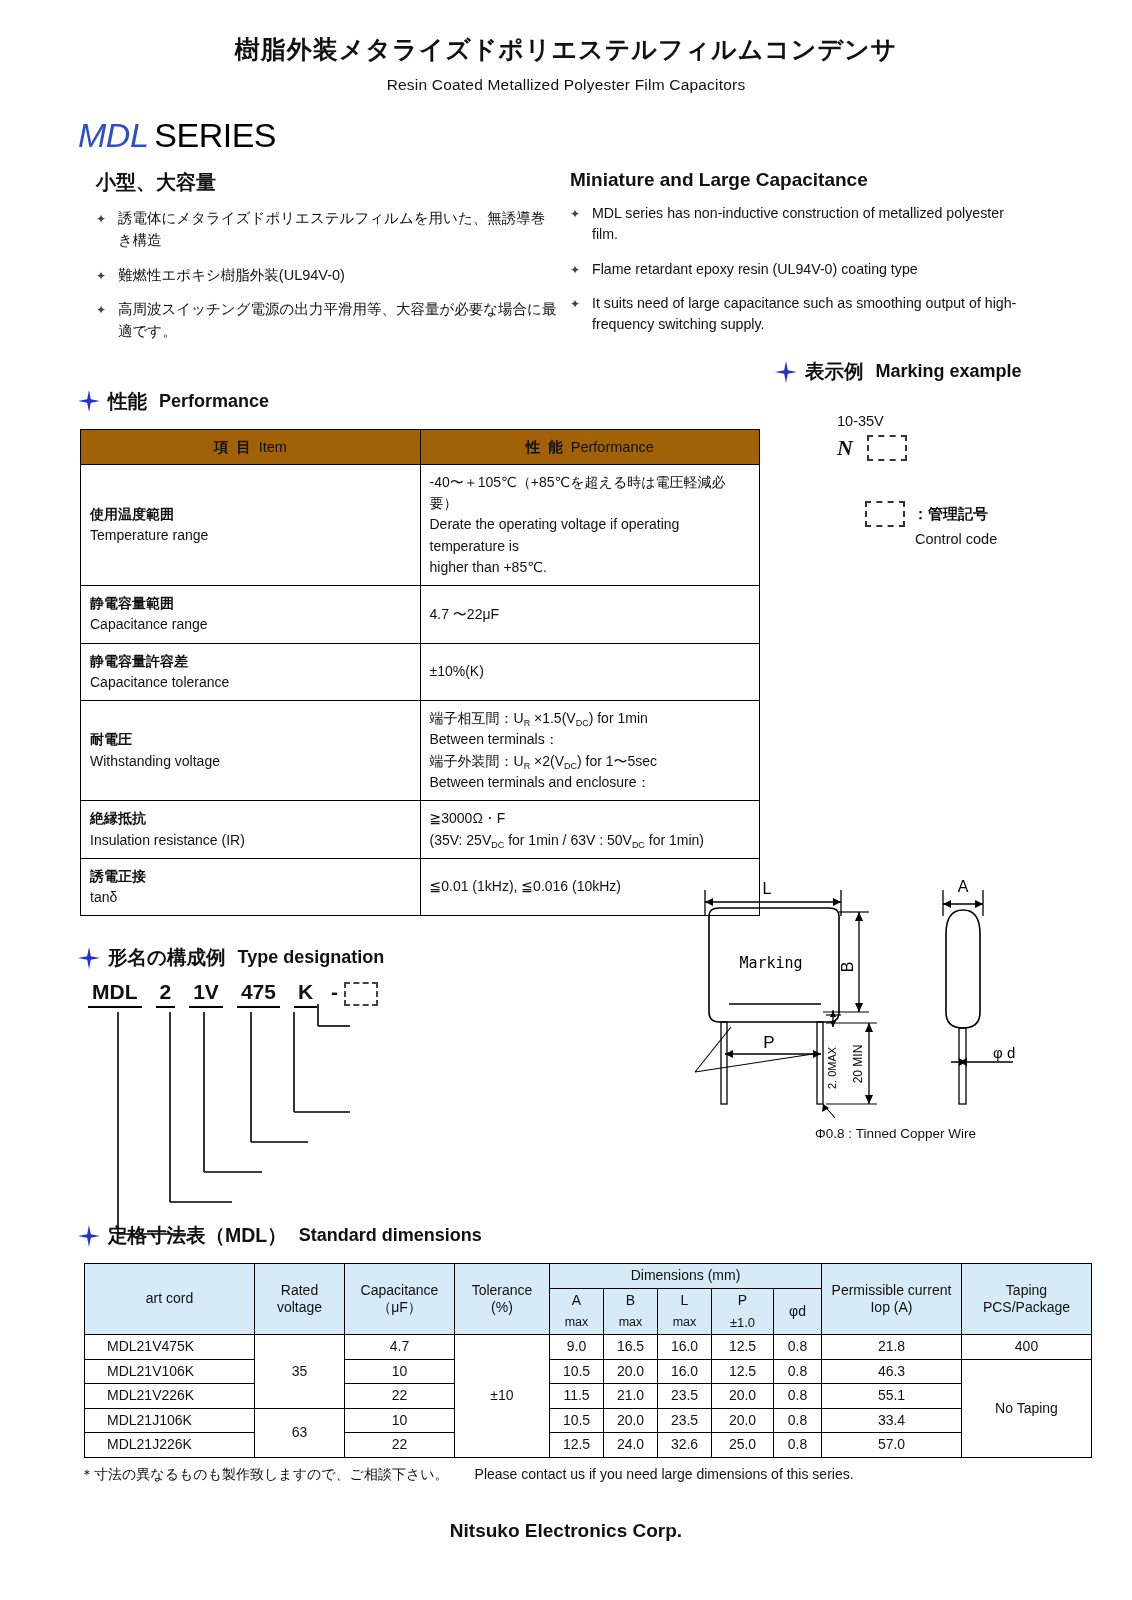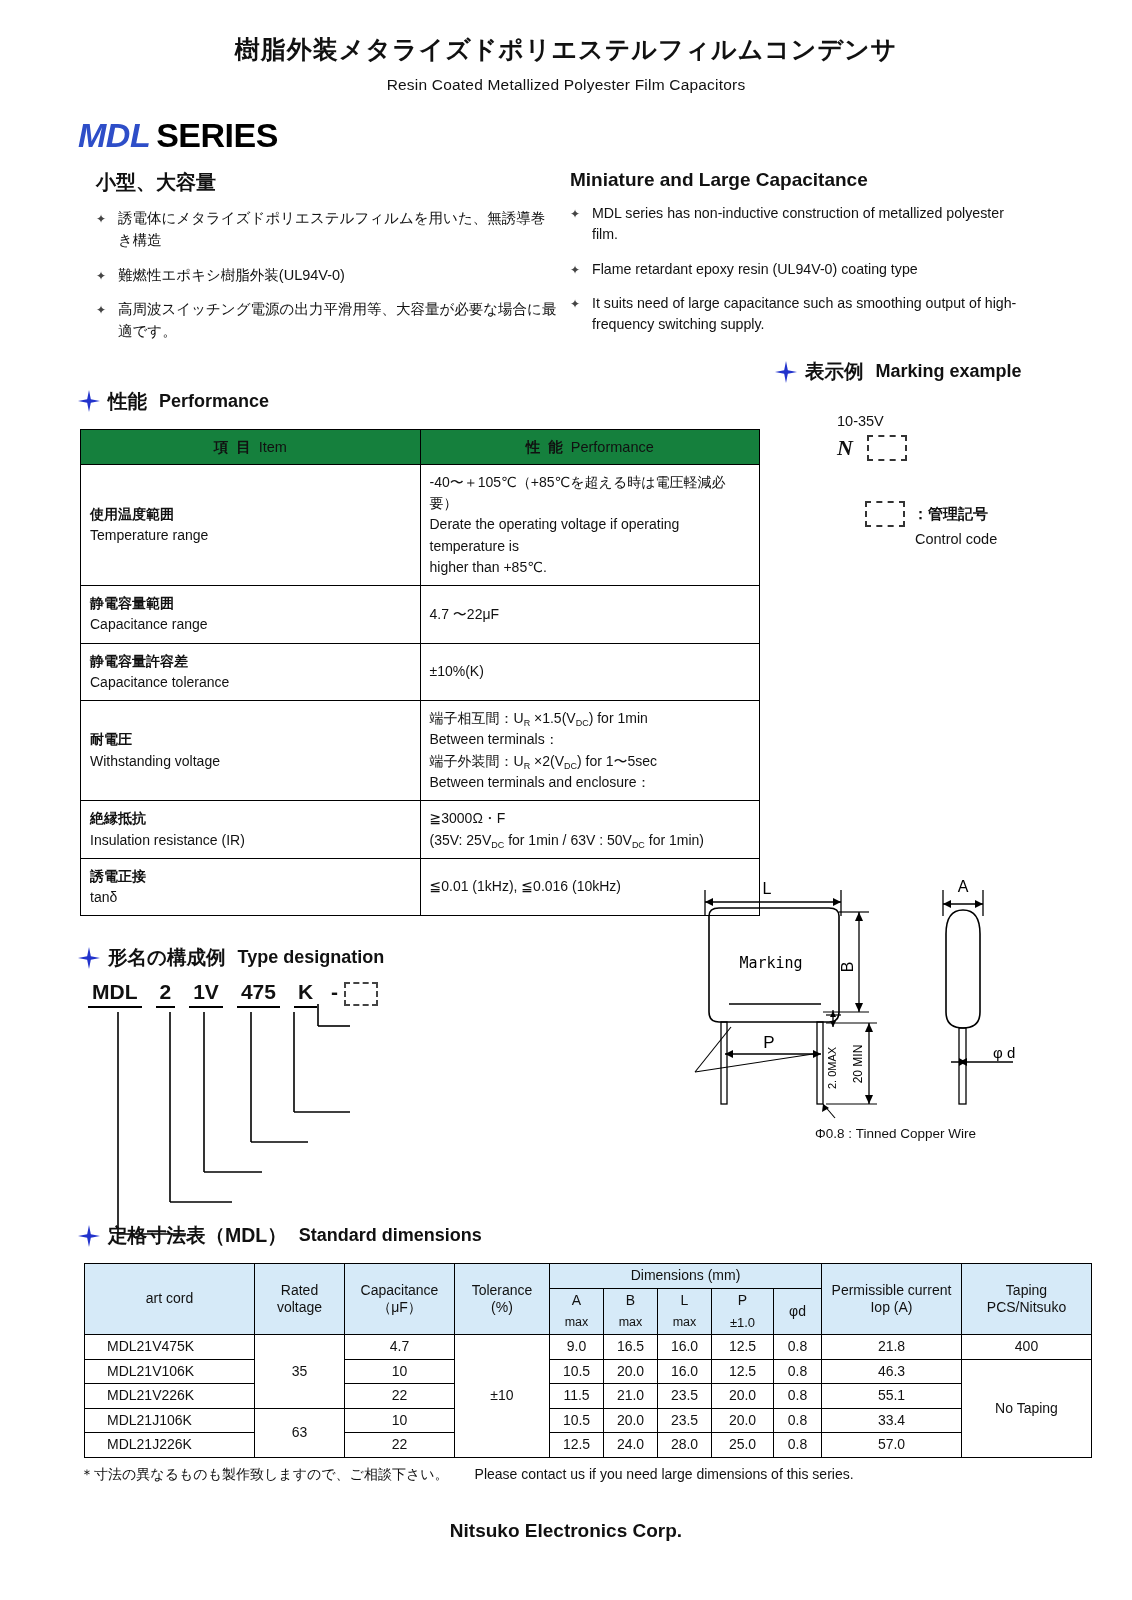--- a/index.html
+++ b/index.html
@@ -23,21 +23,21 @@
   }
   .doc-title-en {
     text-align: center;
     font-size: 15.5px;
     margin-top: 10px;
     letter-spacing: .2px;
   }
   .series-line {
     margin: 22px 0 0 78px;
     font-size: 34px;
-    font-weight: bold;
+    font-weight: normal;
     letter-spacing: -0.5px;
   }
   .series-mdl { color: #2e4ec8; font-style: italic; font-family: "Liberation Sans", sans-serif; }
   .series-word { color: #000; padding-left: 6px; }
 
   
   .intro { display: flex; margin-top: 14px; }
   .intro-col-l { width: 560px; padding-left: 96px; }
   .intro-col-r { width: 470px; padding-left: 10px; }
   .intro h3 {
@@ -79,21 +79,21 @@
     table-layout: fixed;
   }
   table.perf th, table.perf td {
     border: 1px solid #000;
     padding: 7px 9px;
     font-size: 14px;
     vertical-align: middle;
     line-height: 1.52;
   }
   table.perf th {
-    background: #15803d;
+    background: #a16207;
     text-align: center;
     font-weight: normal;
     padding: 6px;
     font-size: 14.5px;
   }
   table.perf th .jp { font-weight: bold; letter-spacing: 2px;}
   table.perf th .en { padding-left: 6px; }
   table.perf td.item { width: 242px; }
   .jp-l { font-weight: bold; display:block; }
   .en-l { display:block; }
@@ -446,21 +446,21 @@
           <div>Tolerance</div>
           <div>(%)</div>
         </th>
         <th colspan="5">Dimensions (mm)</th>
         <th rowspan="3">
           <div>Permissible current</div>
           <div>Iop (A)</div>
         </th>
         <th rowspan="3">
           <div>Taping</div>
-          <div>PCS/Nitsuko</div>
+          <div>PCS/Package</div>
         </th>
       </tr>
       <tr>
         <th style="border-bottom:none">A</th>
         <th style="border-bottom:none">B</th>
         <th style="border-bottom:none">L</th>
         <th style="border-bottom:none">P</th>
         <th rowspan="2">φd</th>
       </tr>
       <tr>
@@ -514,21 +514,21 @@
         <td>23.5</td>
         <td>20.0</td>
         <td>0.8</td>
         <td>33.4</td>
       </tr>
       <tr>
         <td class="art">MDL21J226K</td>
         <td>22</td>
         <td>12.5</td>
         <td>24.0</td>
-        <td>28.0</td>
+        <td>32.6</td>
         <td>25.0</td>
         <td>0.8</td>
         <td>57.0</td>
       </tr>
     </tbody>
   </table>
 
   <div class="note">
     <span>＊寸法の異なるものも製作致しますので、ご相談下さい。</span><span class="en">Please contact us if you need large dimensions of this series.</span>
   </div>

